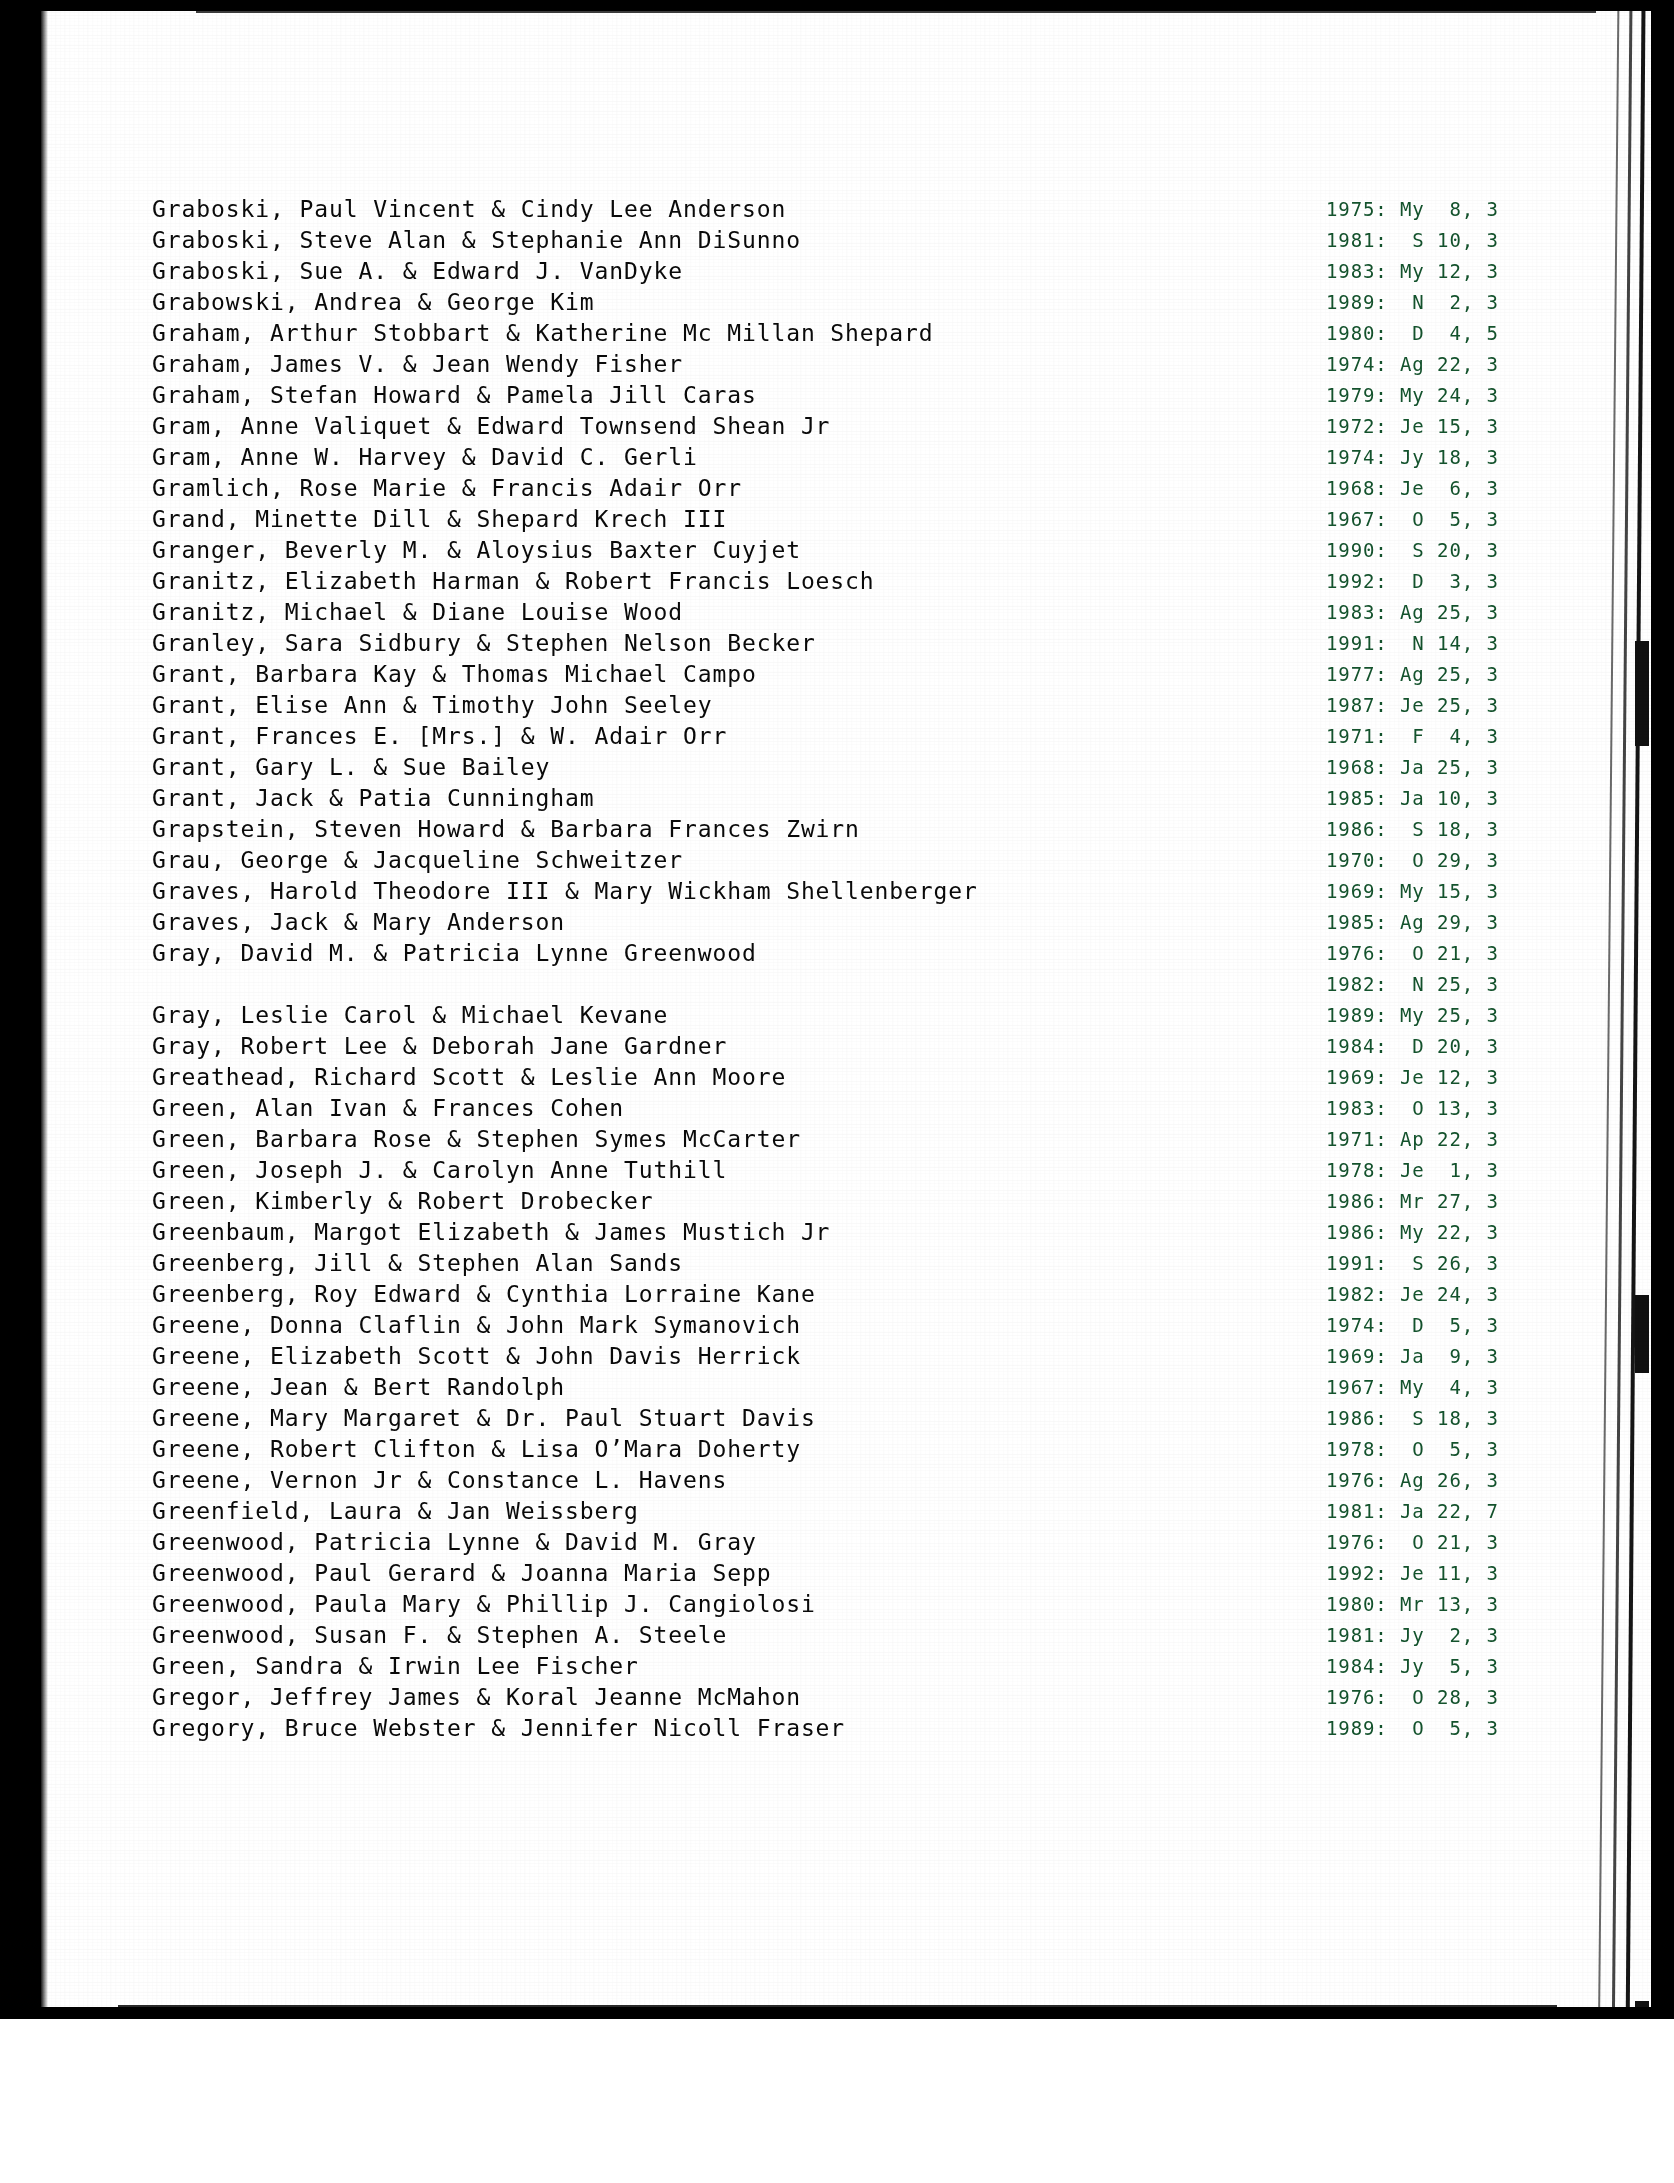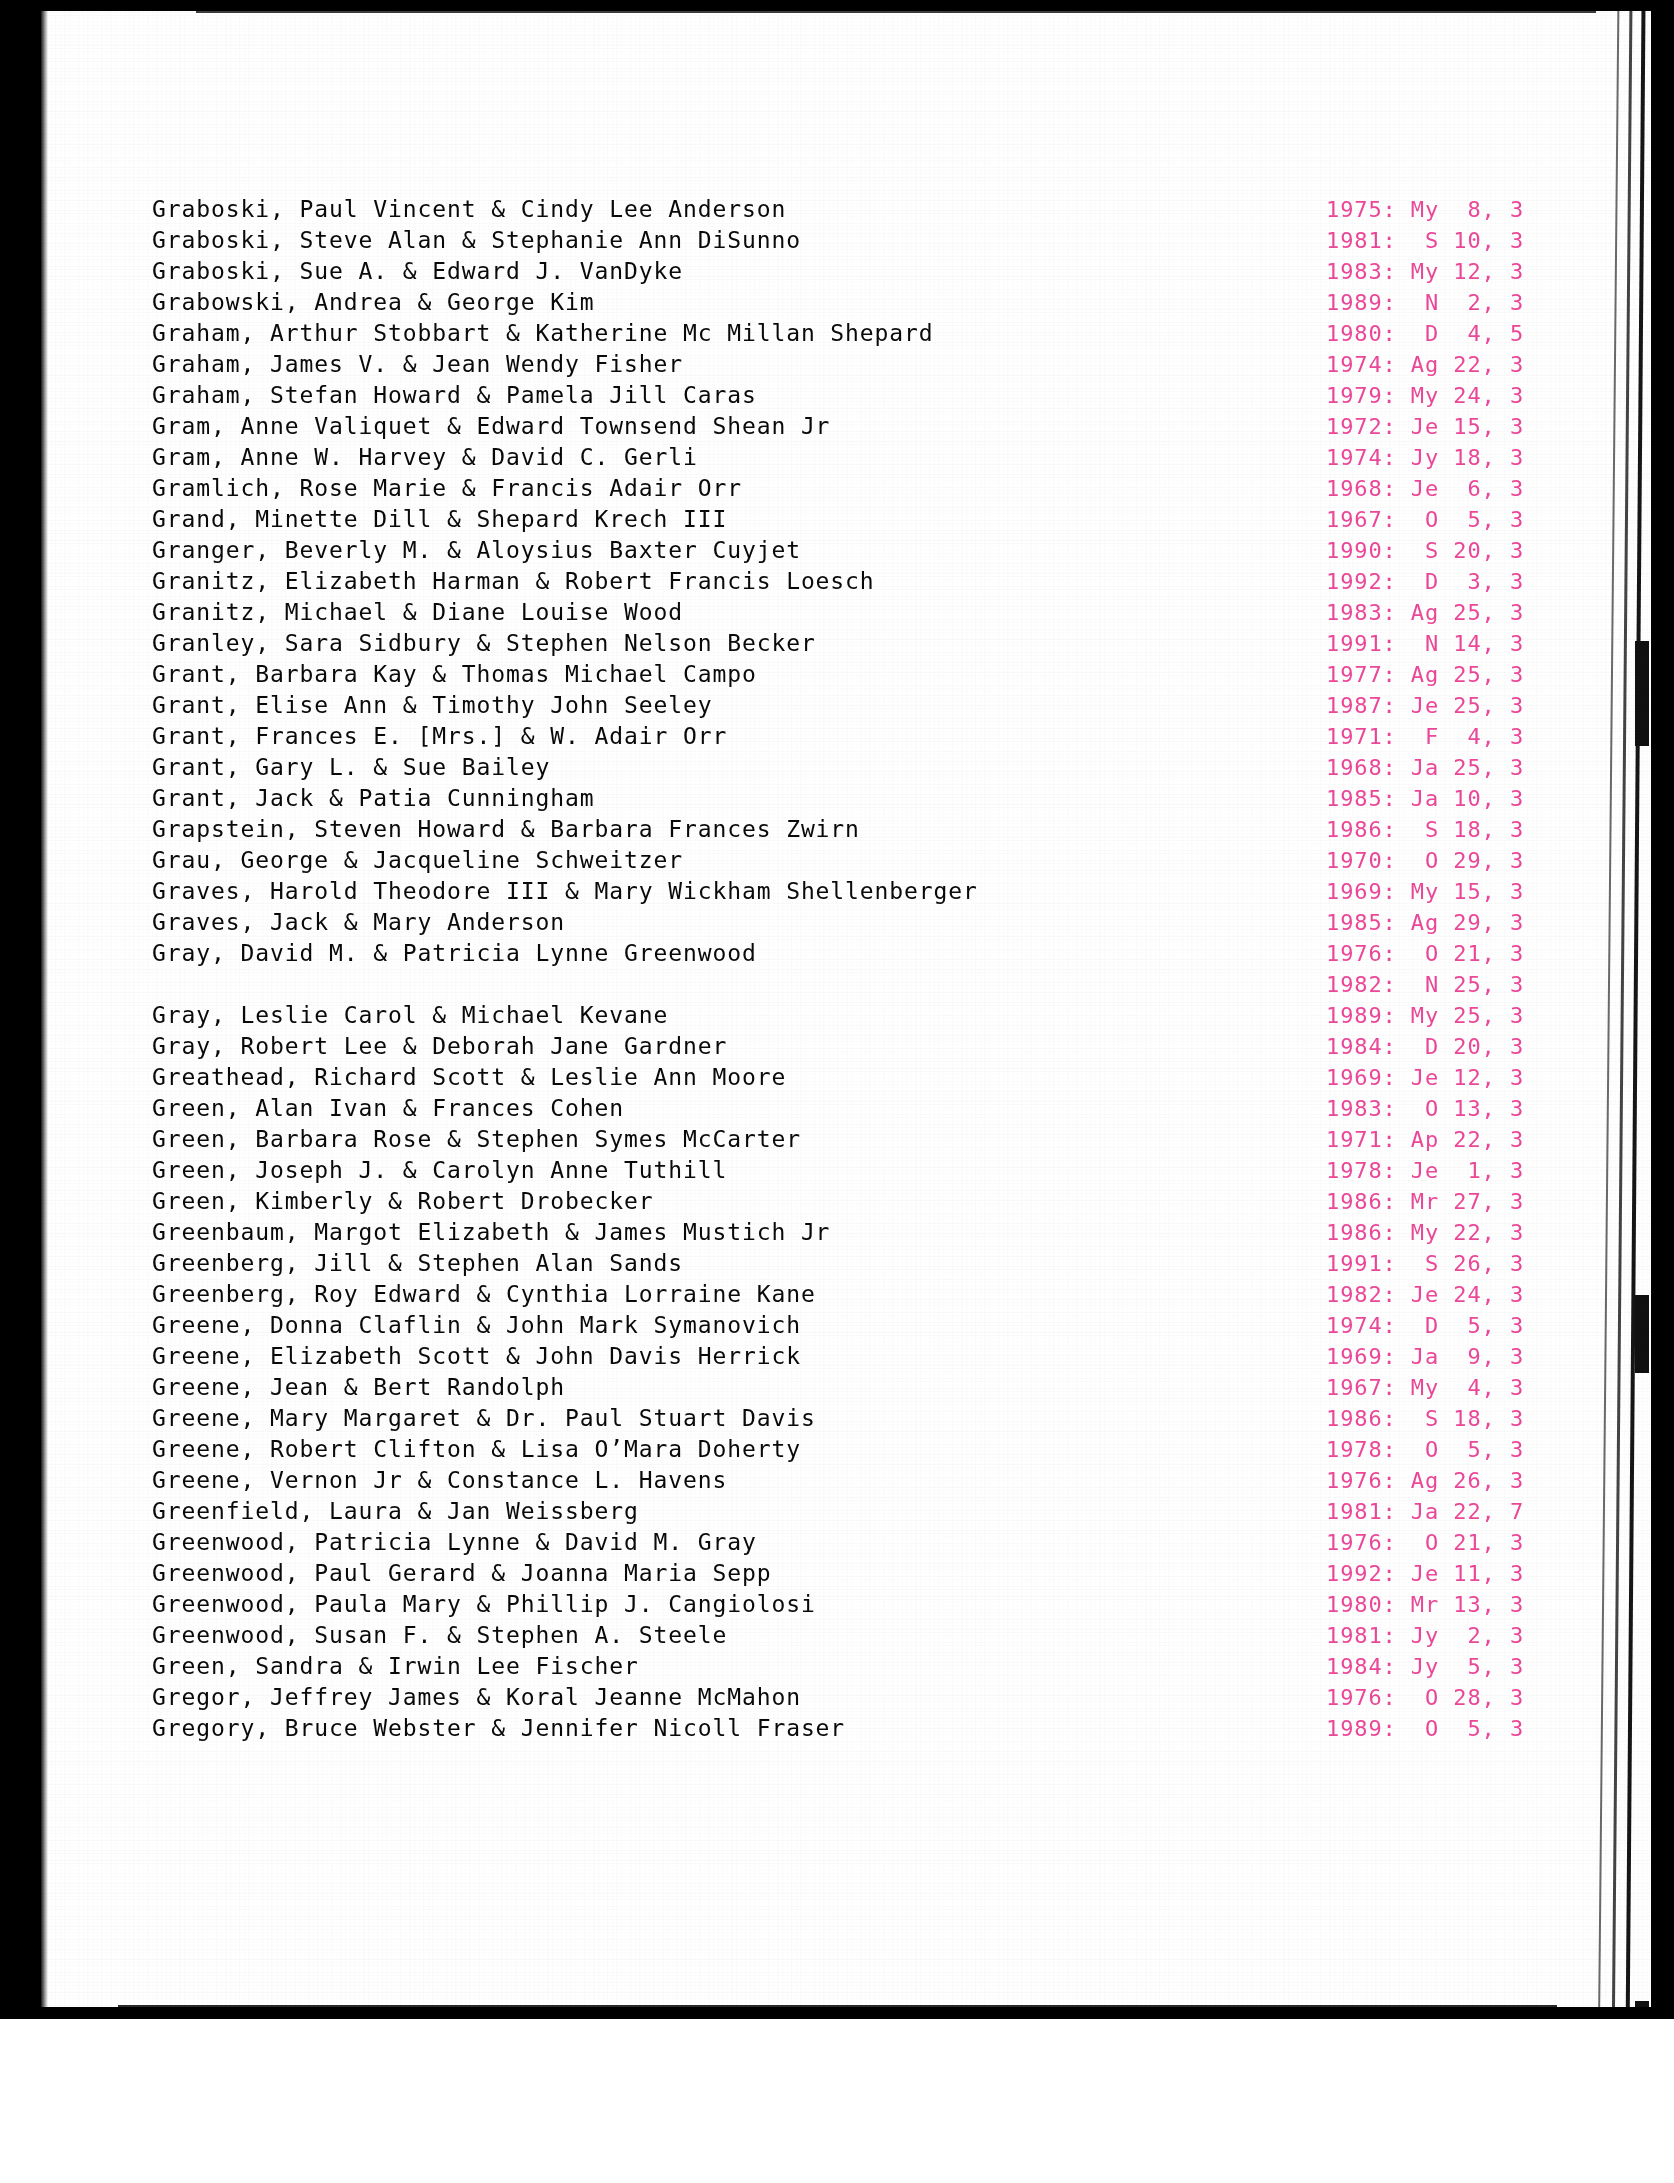--- a/index.html
+++ b/index.html
@@ -130,24 +130,24 @@
     letter-spacing: 0.9px;
     line-height: 31px;
     color: #0a0a0a;
     white-space: pre;
   }
 
   .entry-date {
     position: absolute;
     left: 1174px;
     top: 0;
-    font-size: 22px;
+    font-size: 19px;
     letter-spacing: 0.9px;
     line-height: 31px;
-    color: #ec4899;
+    color: #14532d;
     white-space: pre;
   }
 
   .page-number {
     position: absolute;
     left: 0;
     top: 2037px;
     width: 1604px;
     text-align: left;
     font-size: 23px;

